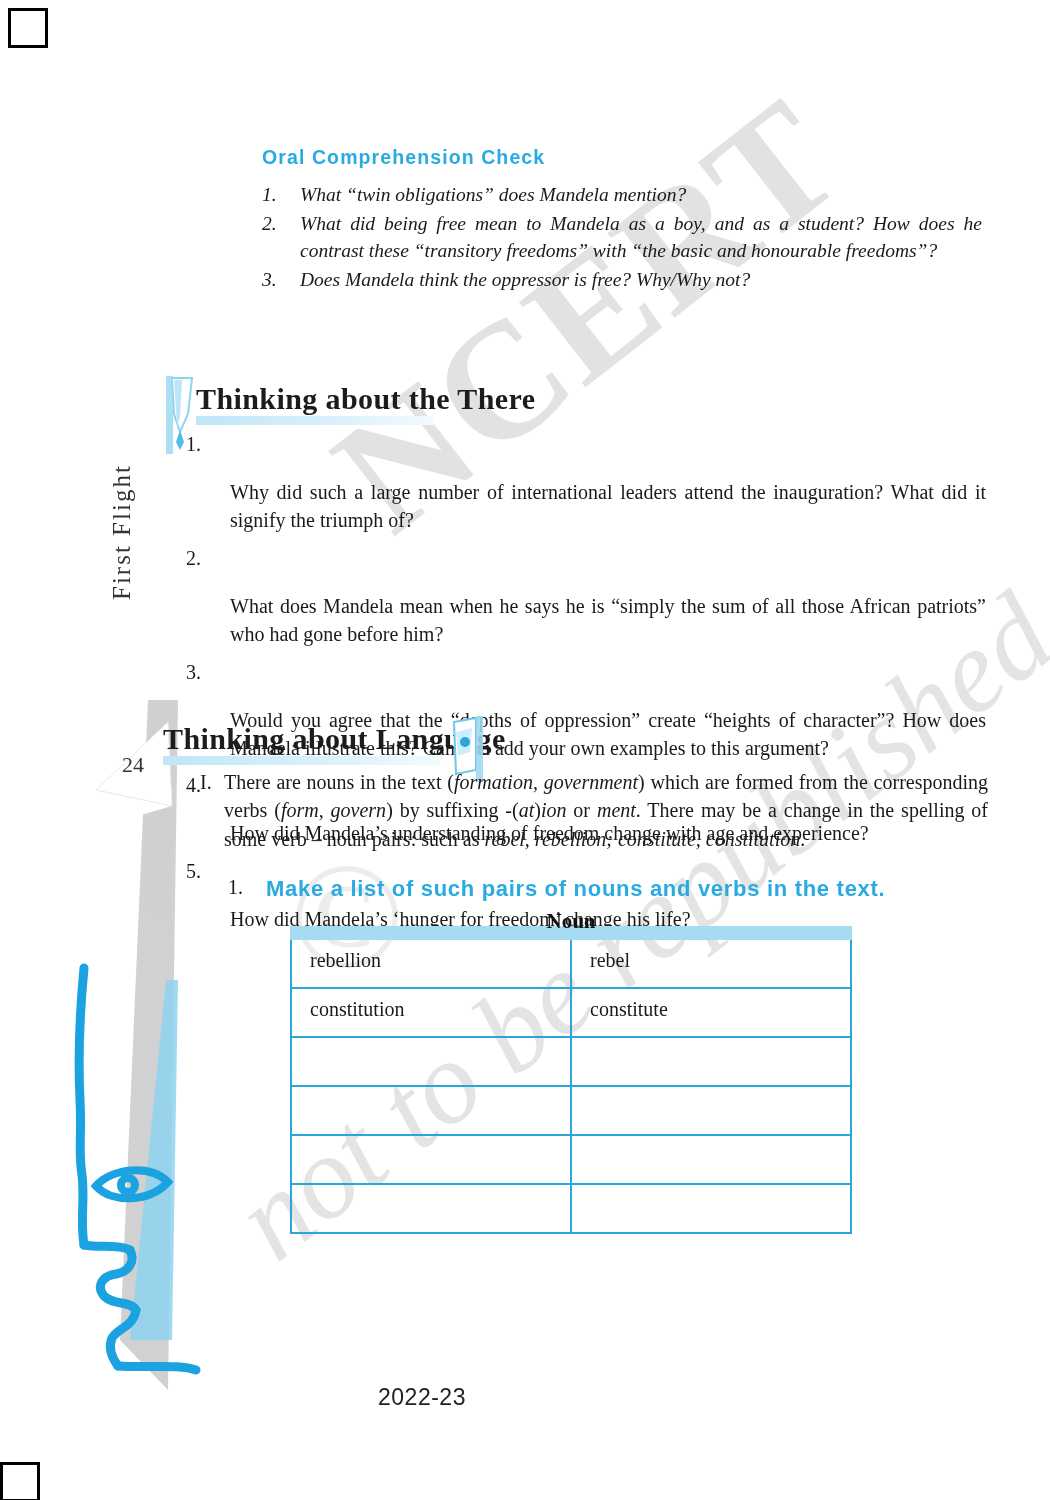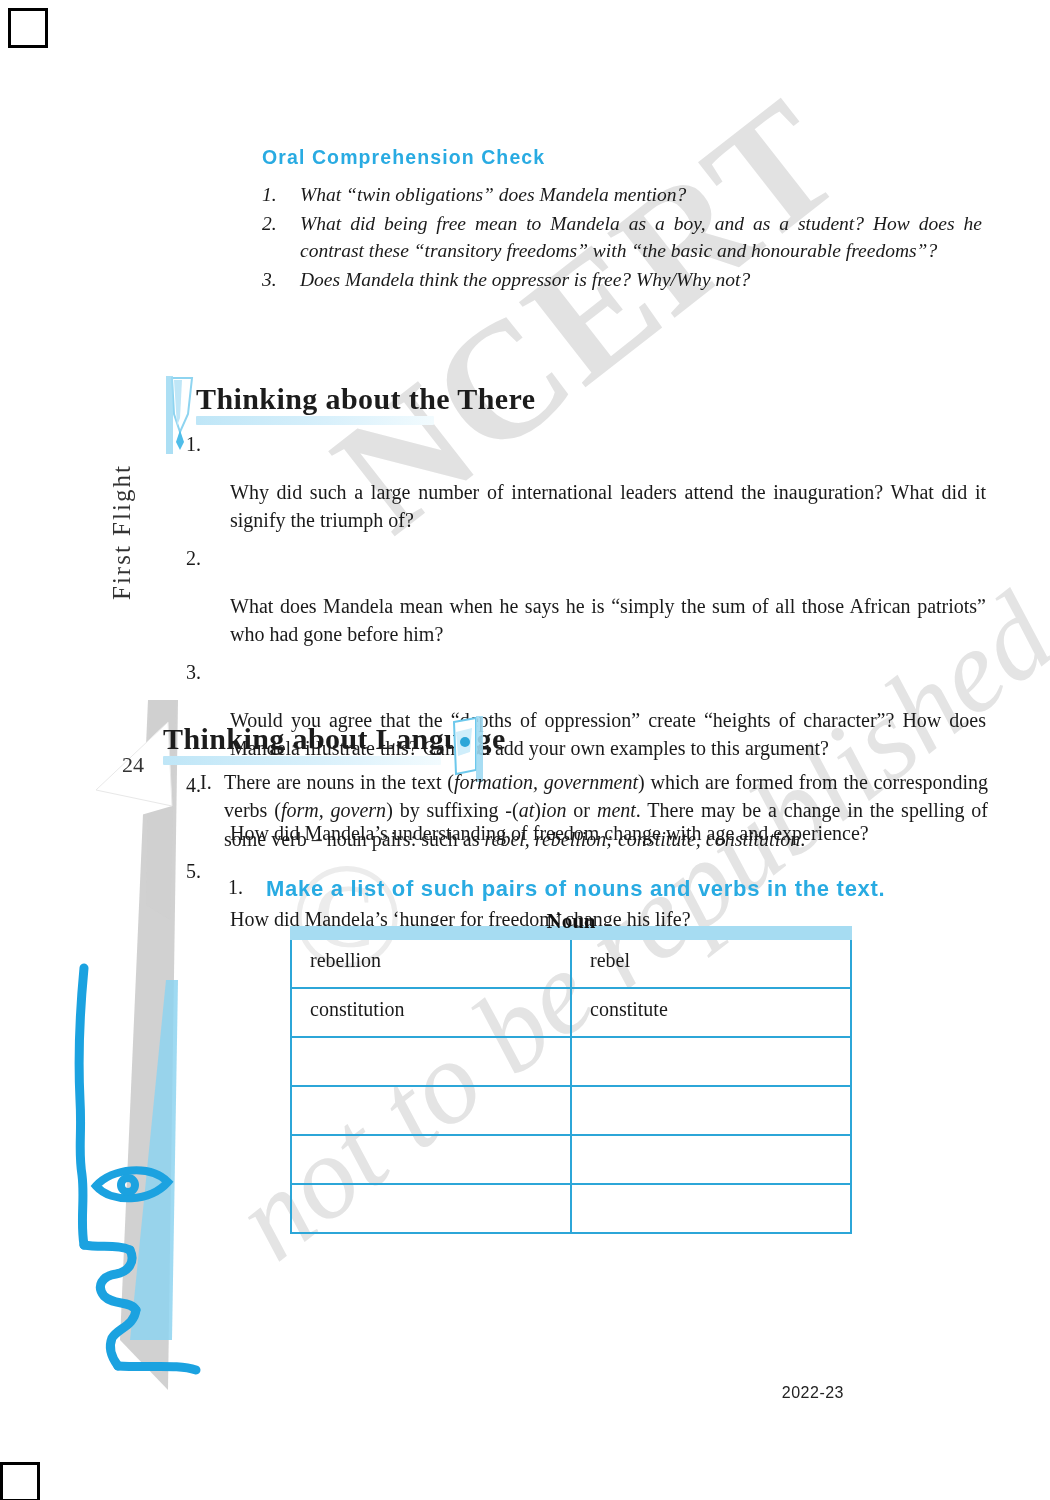--- a/index.html
+++ b/index.html
@@ -282,23 +282,23 @@
   .nv-cell.right {
     border-left: 2px solid #2ca6d8;
   }
 
   
   .footer {
     position: absolute;
     left: 0;
     top: 1384px;
     width: 844px;
-    text-align: right;
+    text-align: center;
     font-family: "Liberation Sans", sans-serif;
-    font-size: 16px;
+    font-size: 23px;
     color: #222;
     letter-spacing: 0.5px;
   }
 </style>
 </head>
 <body>
 
 <div class="crop-mark crop-tl"></div>
 <div class="crop-mark crop-bl"></div>
 

